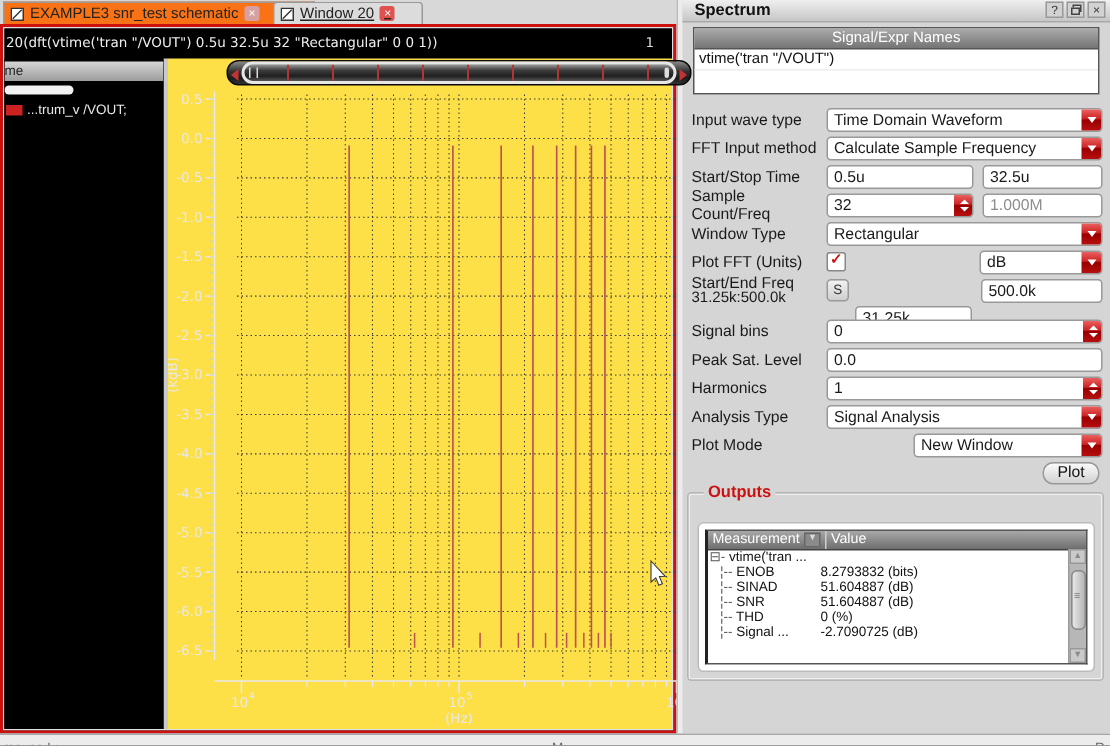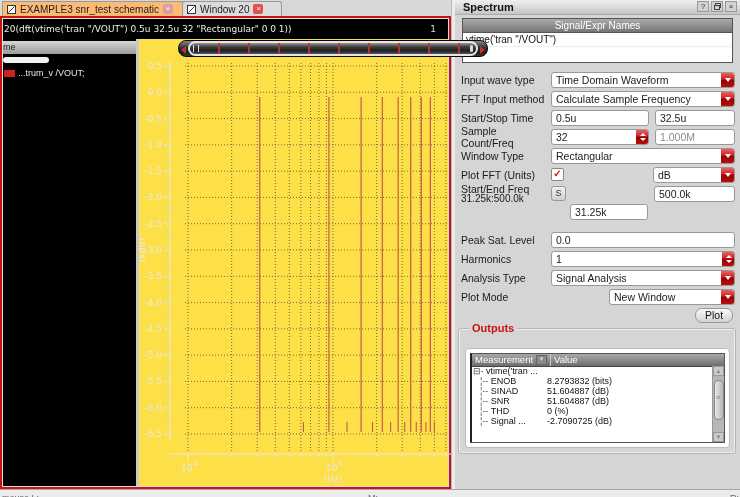--- a/index.html
+++ b/index.html
@@ -2,37 +2,37 @@
 <html><head>
 <meta charset="utf-8">
 <style>
   html,body{margin:0;padding:0;background:#888;}
   #screen{position:relative;width:740px;height:497px;background:#e2e2e2;overflow:hidden;
           font-family:"Liberation Sans",sans-serif;-webkit-font-smoothing:antialiased;}
   
   .tabbar{position:absolute;left:0;top:0;width:452px;height:16px;background:#d8d8d8;}
   .tab{position:absolute;top:1px;height:15px;display:flex;align-items:center;gap:4px;
        padding:0 4px;font-size:10px;color:#222;box-sizing:border-box;}
-  .tab1{left:2px;width:208px;background:#fdba74;border:1px solid #9a9a9a;border-bottom:none;}
+  .tab1{left:2px;width:208px;background:#f97316;border:1px solid #9a9a9a;border-bottom:none;}
   .tab2{left:182px;width:100px;background:#dcdcdc;border:1px solid #999;border-bottom:none;
-        border-radius:3px 3px 0 0;}
+        border-radius:3px 3px 0 0;text-decoration:underline;}
   .tab-close{width:10px;height:10px;border-radius:2px;color:#fff;font-size:8px;line-height:10px;
              text-align:center;flex:0 0 auto;}
   .tab-close.dim{background:#d79f9f;}
   .tab-close.hot{background:#e0524f;}
   .tab-icon{flex:0 0 auto;display:block;}
   
   #graph-win{position:absolute;left:0;top:16px;width:451px;height:473px;box-sizing:border-box;
              border:2px solid #cc1111;background:#000;box-shadow:inset 0 0 0 1px #e0e0e0;}
   #expr-bar{position:absolute;left:1px;top:1px;right:1px;height:20px;background:#000;color:#eee;
             font-family:"DejaVu Sans",sans-serif;font-size:9px;line-height:20px;white-space:nowrap;
             overflow:hidden;padding-left:1px;}
   #expr-num{position:absolute;right:12px;top:0;color:#ddd;}
   #gw-body{position:absolute;left:1px;top:21px;right:1px;bottom:1px;display:flex;background:#000;}
-  #sidebar{position:relative;width:106px;flex:0 0 auto;background:#000;overflow:hidden;padding-left:27px;}
+  #sidebar{position:relative;width:106px;flex:0 0 auto;background:#000;overflow:hidden;}
   #sb-header{position:absolute;left:0;top:2px;width:100%;height:13px;
              background:linear-gradient(#d6d6d6,#9c9c9c);color:#222;font-size:9px;line-height:13px;}
   #sb-pill{position:absolute;left:0;top:18px;width:46px;height:6px;background:#f2f2f2;border-radius:3px;}
   #sb-legend{position:absolute;left:1px;top:29px;display:flex;align-items:center;gap:3px;}
   #sb-swatch{width:11px;height:7px;}
   #sb-label{color:#e8e8e8;font-size:9px;white-space:nowrap;}
   #splitter{width:3px;flex:0 0 auto;background:#c9c9c9;}
   #plot-area{position:relative;flex:1;background:#fde047;}
   #plot-svg{position:absolute;left:0;top:0;}
   
@@ -445,20 +445,30 @@
     <div class="frow" style="top:184px;height:22px;align-items:flex-start">
       <span class="flabel two">
         <div>Start/End Freq</div>
         <div class="sub">31.25k:500.0k</div>
       </span>
       <span class="sbtn" style="margin-top:2px">S</span>
       <div class="ti" style="width:78px;margin-left:4px;margin-top:20px">31.25k</div>
       <div class="ti" style="flex:1;margin-left:6px;margin-top:2px">500.0k</div>
     </div>
 
+    <div class="frow" style="top:212px">
+      <span class="flabel">Signal bins</span>
+      <div class="ti spinfield" style="flex:1">
+        <span>0</span>
+        <span class="spin">
+            <span class="up"></span>
+            <span class="dn"></span>
+          </span>
+      </div>
+    </div>
 
     <div class="frow" style="top:231px">
       <span class="flabel">Peak Sat. Level</span>
       <div class="ti" style="flex:1">0.0</div>
     </div>
 
     <div class="frow" style="top:250px">
       <span class="flabel">Harmonics</span>
       <div class="ti spinfield" style="flex:1">
         <span>1</span>

